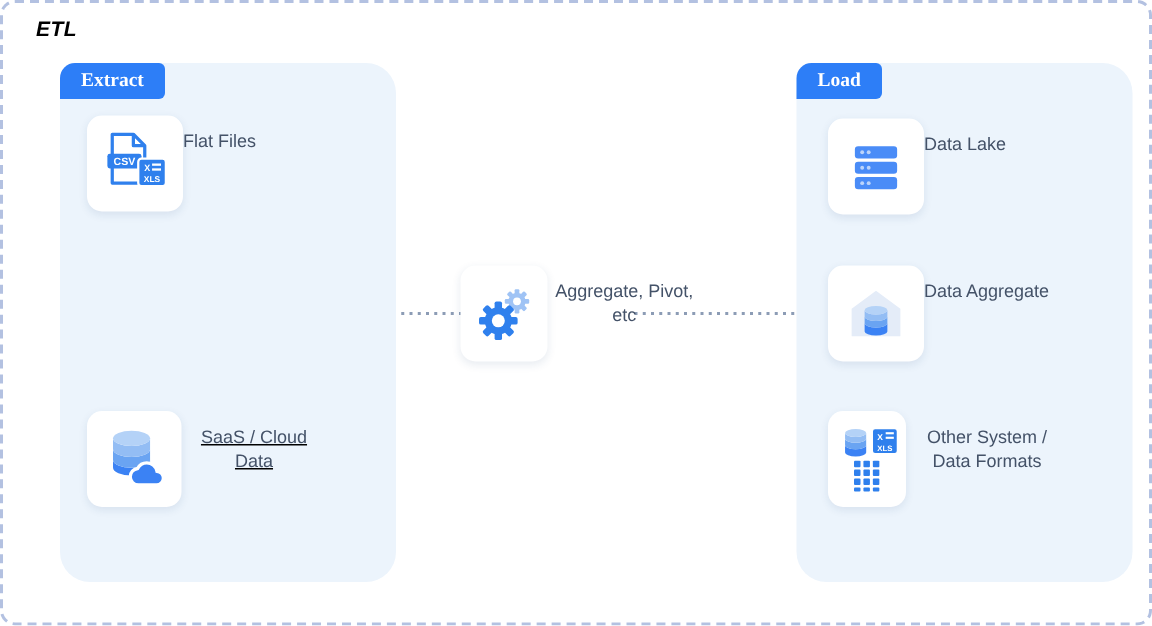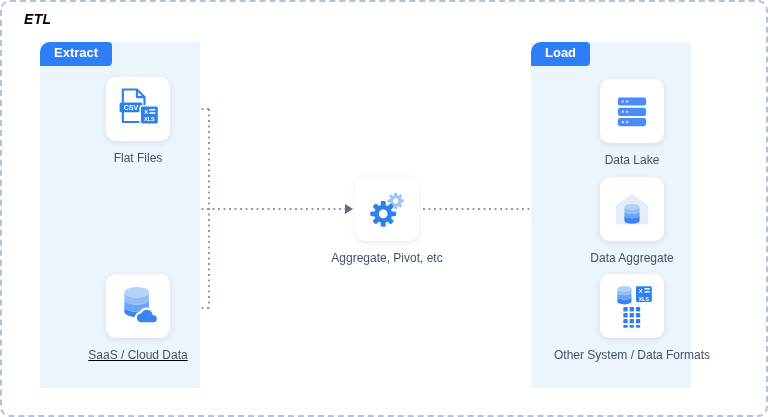--- a/index.html
+++ b/index.html
@@ -5,33 +5,33 @@
   html,body{margin:0;padding:0;background:#fff;font-family:"Liberation Sans",sans-serif;}
   .canvas{
     position:relative;width:768px;height:417px;box-sizing:border-box;
     background:#ffffff;border:2px dashed #b3c1e1;border-radius:10px;overflow:hidden;
   }
   .diagram-title{
     position:absolute;left:22px;top:9px;font-size:14px;font-weight:700;
     font-style:italic;color:#000000;letter-spacing:.3px;
   }
   .panel{
-    position:absolute;top:40px;width:160px;height:346px;
-    background:#ecf4fc;border-radius:0;
+    position:absolute;top:40px;width:224px;height:346px;
+    background:#ecf4fc;border-radius:20px;font-family:Liberation Serif, serif;
   }
   .panel-extract{left:38px;}
   .panel-transform{left:287px;}
   .panel-load{left:529px;}
   .badge{
     position:absolute;left:0;top:0;background:#2d7ef7;color:#ffffff;
     font-size:13px;font-weight:600;padding:4px 14px 5px;
     border-radius:10px 4px 4px 0;line-height:1.15;
   }
   .node{
-    position:absolute;width:160px;display:flex;flex-direction:column;align-items:center;
+    position:absolute;width:160px;display:flex;
   }
   .card{
     width:64px;height:64px;background:#ffffff;border-radius:10px;
     box-shadow:0 2px 6px rgba(30,64,120,.10);
     display:flex;align-items:center;justify-content:center;
   }
   .card svg{width:52px;height:52px;}
   .node-label{
     margin-top:9px;font-size:12px;color:#445268;text-align:center;line-height:1.35;
   }

